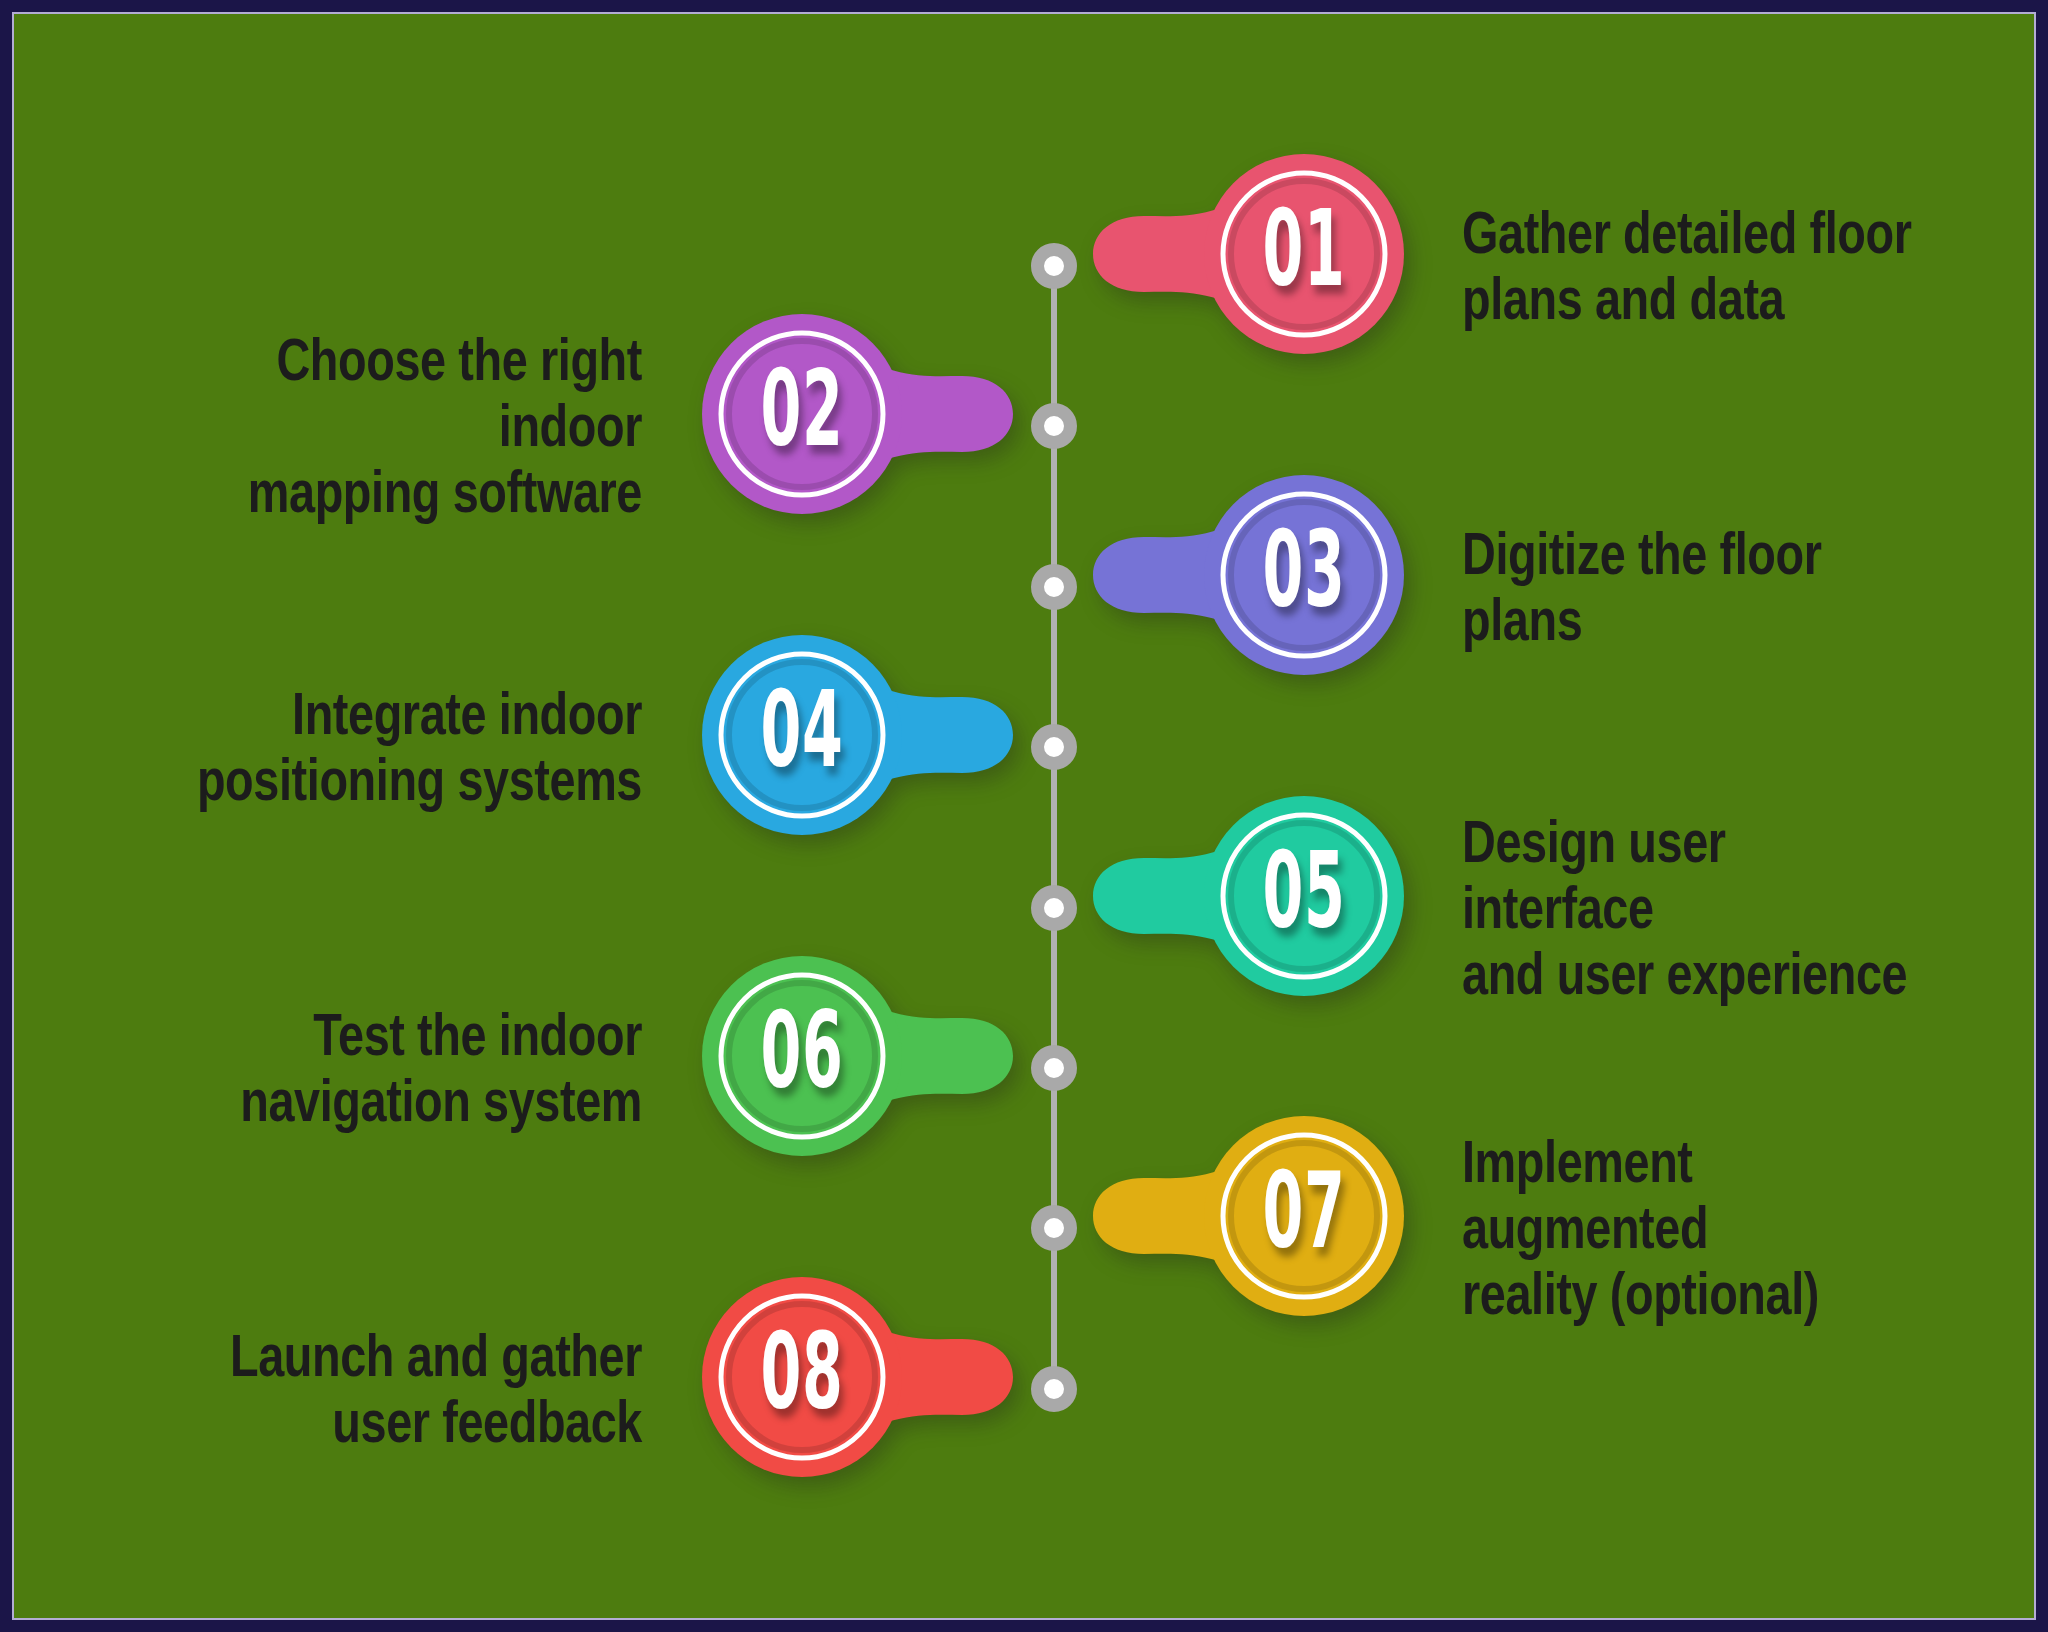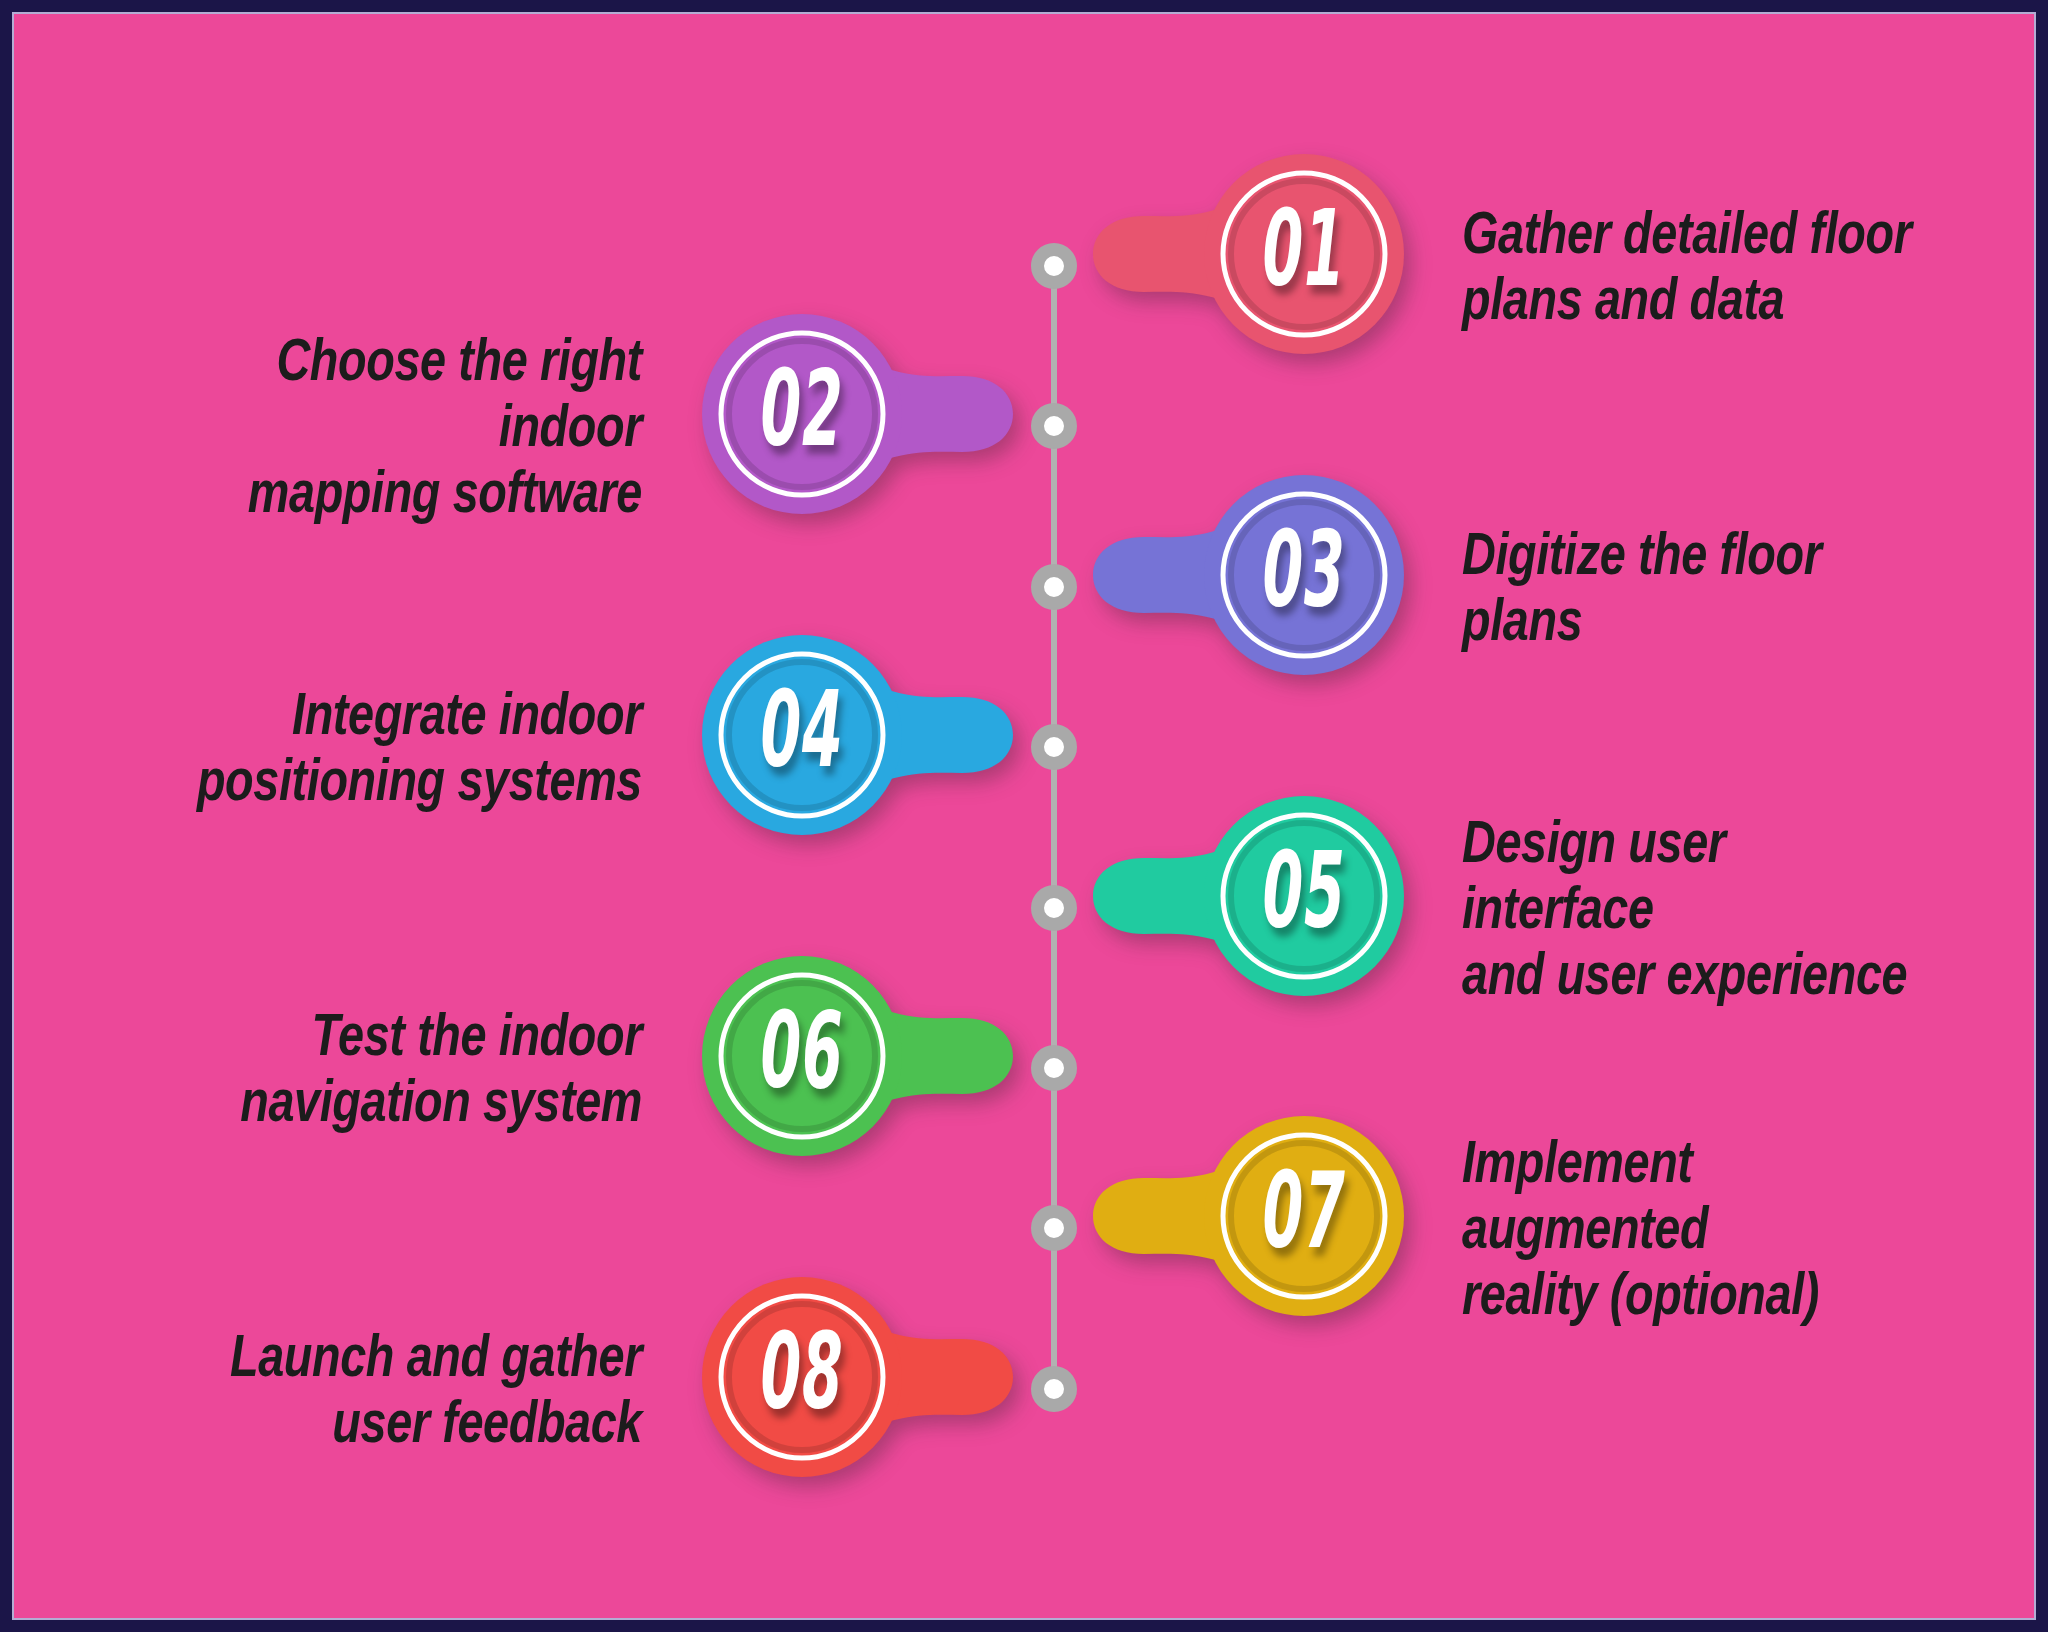--- a/index.html
+++ b/index.html
@@ -1,25 +1,24 @@
 <!DOCTYPE html>
 <html><head>
 <meta charset="utf-8">
 <style>
   html,body{margin:0;padding:0;background:#ffffff;}
   #canvas{
     position:relative;
     width:2048px;height:1632px;
     box-sizing:border-box;
-    background:#ec4899;
+    background:#4d7c0f;
     border:12px solid #1b1548;
     box-shadow:inset 0 0 0 2px #b3add4;
     overflow:hidden;
     font-family:"Liberation Sans", sans-serif;
-    font-style:italic;
   }
   .timeline-line{
     position:absolute;
     left:1039px;top:254px;
     width:6px;height:1123px;
     background:#b1b1b1;
     z-index:1;
   }
   .timeline-dot{
     position:absolute;

